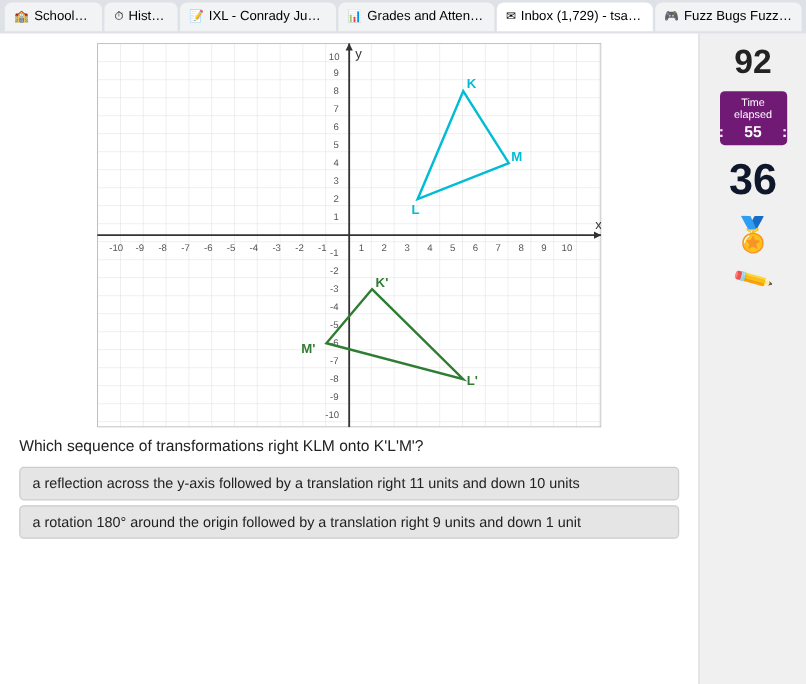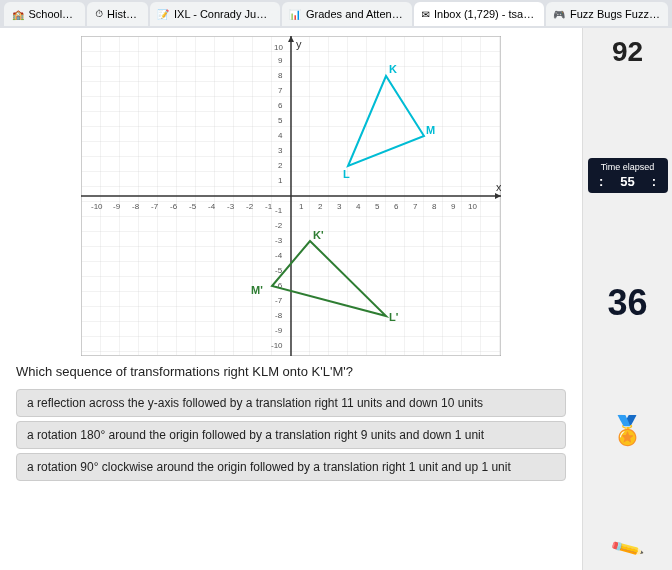--- a/index.html
+++ b/index.html
@@ -97,37 +97,36 @@
     
     .right-panel {
       width: 90px;
       background: #f0f0f0;
       display: flex;
       flex-direction: column;
       align-items: center;
       padding: 8px 4px;
       gap: 8px;
       border-left: 1px solid #ddd;
-      justify-content: space-between;
     }
 
     .score-big {
       font-size: 28px;
       font-weight: bold;
       color: #222;
     }
 
     .time-box {
-      background: #0f172a;
+      background: #701a75;
       color: #fff;
       font-size: 10px;
       text-align: center;
       padding: 4px 6px;
       border-radius: 4px;
-      width: 80px;
+      width: 56px;
     }
     .time-box .label { font-size: 9px; margin-bottom: 2px; }
     .time-box .time-nums {
       display: flex;
       justify-content: center;
       gap: 17px;
       font-size: 13px;
       font-weight: bold;
     }
 
@@ -272,21 +271,20 @@
       </svg>
     </div>
 
     <div class="question-area">
       <span>Which sequence of transformations right KLM onto K'L'M'?</span>
     </div>
 
     <div class="answer-options">
       <div class="answer-option">a reflection across the y-axis followed by a translation right 11 units and down 10 units</div>
       <div class="answer-option">a rotation 180° around the origin followed by a translation right 9 units and down 1 unit</div>
-      <div class="answer-option">a rotation 90° clockwise around the origin followed by a translation right 1 unit and up 1 unit</div>
     </div>
 
   </div>
 
   <div class="right-panel">
     <div class="score-big">92</div>
 
     <div class="time-box">
       <div class="label">Time elapsed</div>
       <div class="time-nums">

